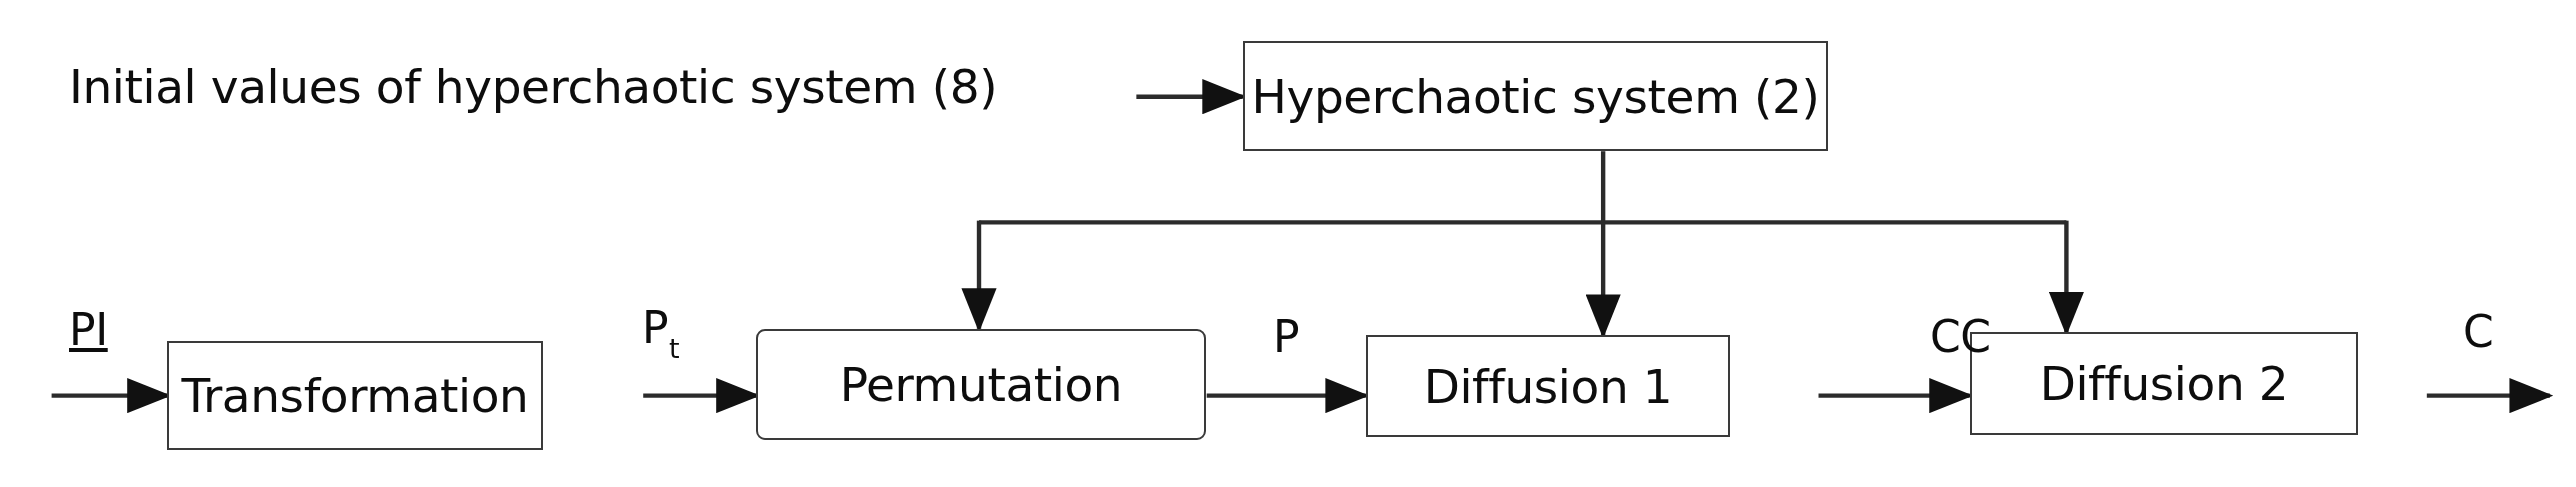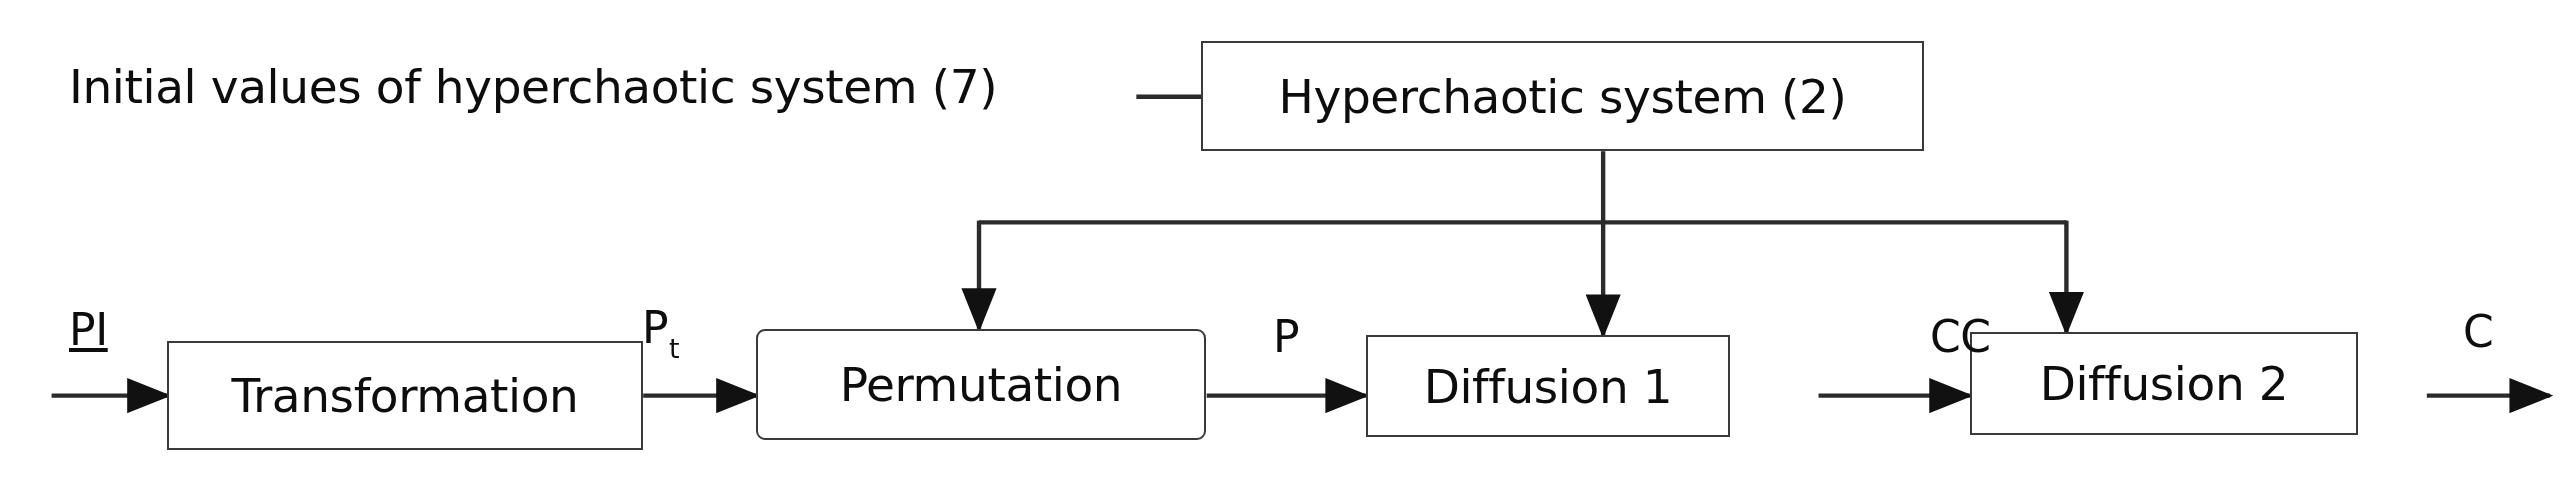--- a/index.html
+++ b/index.html
@@ -54,22 +54,22 @@
     font-size: 44px;
     letter-spacing: -0.4px;
   }
   .signal-label .sub {
     font-size: 27px;
     vertical-align: sub;
     position: relative;
     top: 5.3px;
     left: 0.9px;
   }
-  #box-hyperchaotic { left: 1201px; top: 41px; width: 723px;  height: 110px; }
-  #box-transformation { left: 167px;  top: 341px; width: 476px;  height: 109px; }
+  #box-hyperchaotic { left: 1243px; top: 41px; width: 585px;  height: 110px; }
+  #box-transformation { left: 167px;  top: 341px; width: 376px;  height: 109px; }
   #box-permutation   { left: 756px;  top: 329px; width: 450px;  height: 111px; border-radius: 9px; }
   #box-diffusion-1   { left: 1366px; top: 335px; width: 364px;  height: 102px; }
   #box-diffusion-2   { left: 1970px; top: 332px; width: 388px;  height: 103px; }
   #label-initial-values { left: 69px;   top: 63px;  }
   #label-pi             { left: 69px;   top: 308px; text-decoration: underline; }
   #label-pt             { left: 642px;  top: 306px; }
   #label-p              { left: 1273px; top: 315px; }
   #label-cc             { left: 1930px; top: 315px; }
   #label-c              { left: 2463px; top: 310px; }
 </style>
@@ -101,21 +101,21 @@
 
     <line x1="1113" y1="253" x2="2350" y2="253" stroke="#2b2b2b" stroke-width="5"></line>
 
     <line x1="1113" y1="251" x2="1113" y2="374" stroke="#2b2b2b" stroke-width="5" marker-end="url(#arrowhead)"></line>
 
     <line x1="1823" y1="253" x2="1823" y2="381" stroke="#2b2b2b" stroke-width="5" marker-end="url(#arrowhead)"></line>
 
     <line x1="2350" y1="251" x2="2350" y2="378" stroke="#2b2b2b" stroke-width="5" marker-end="url(#arrowhead)"></line>
   </svg>
 
-  <div class="free-label caption-text" id="label-initial-values">Initial values of hyperchaotic system (7)</div>
+  <div class="free-label caption-text" id="label-initial-values">Initial values of hyperchaotic system (8)</div>
 
   <div class="node-box" id="box-hyperchaotic">
     <span>Hyperchaotic system (2)</span>
   </div>
 
   <div class="node-box" id="box-transformation">
     <span>Transformation</span>
   </div>
 
   <div class="node-box" id="box-permutation">

